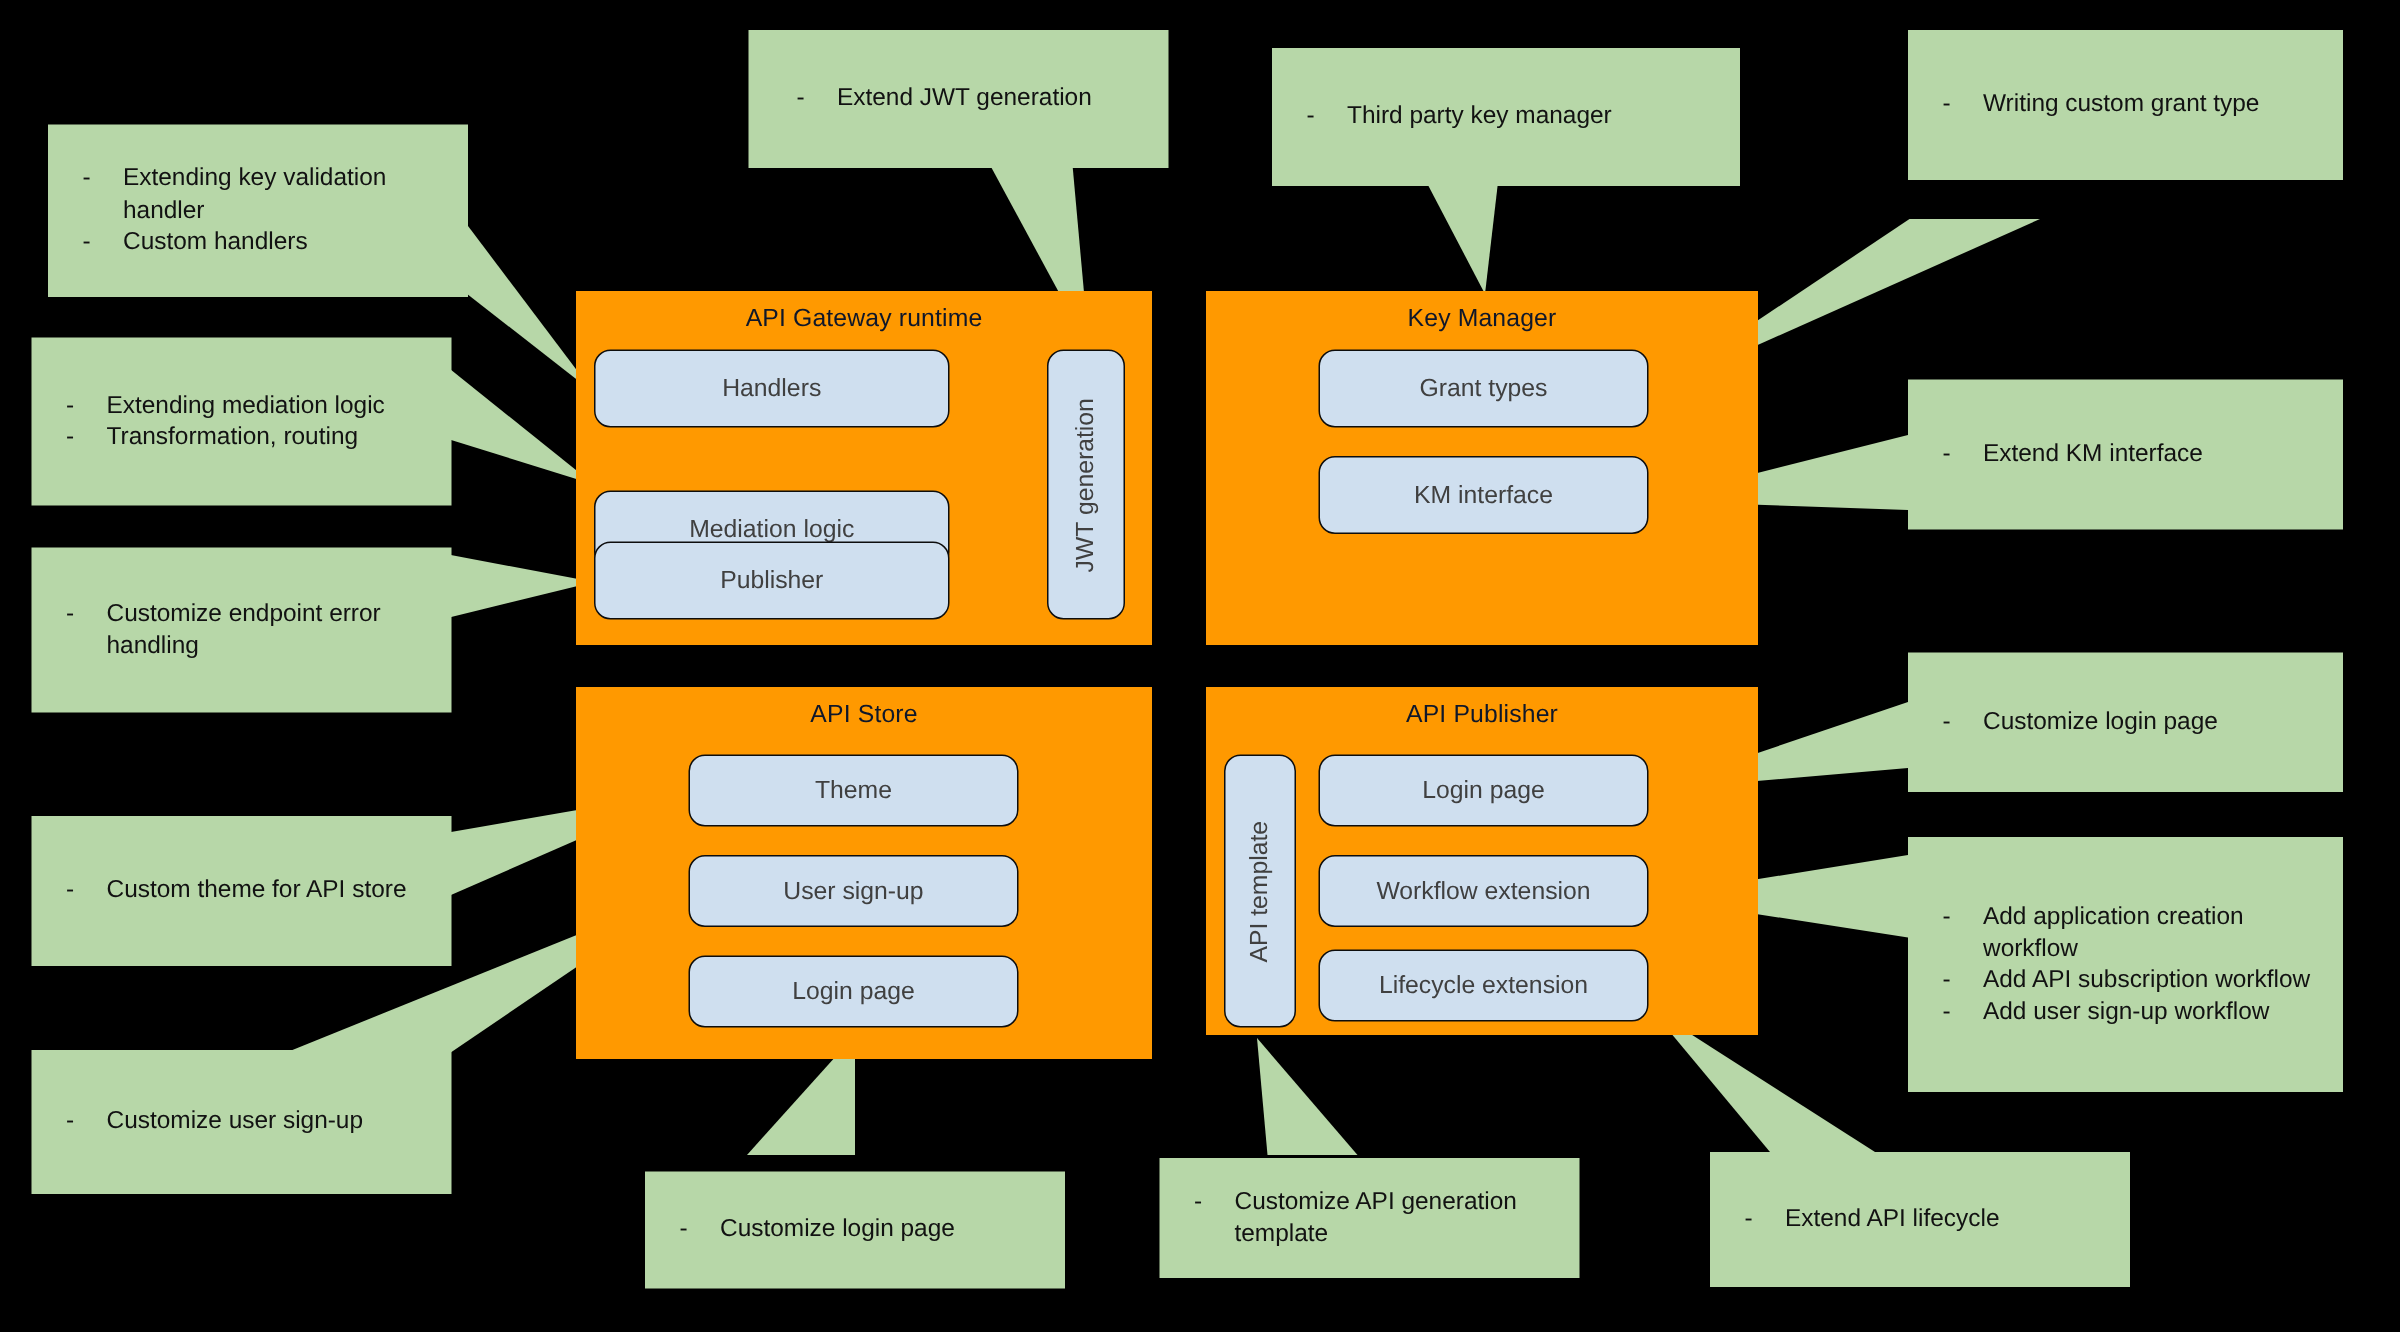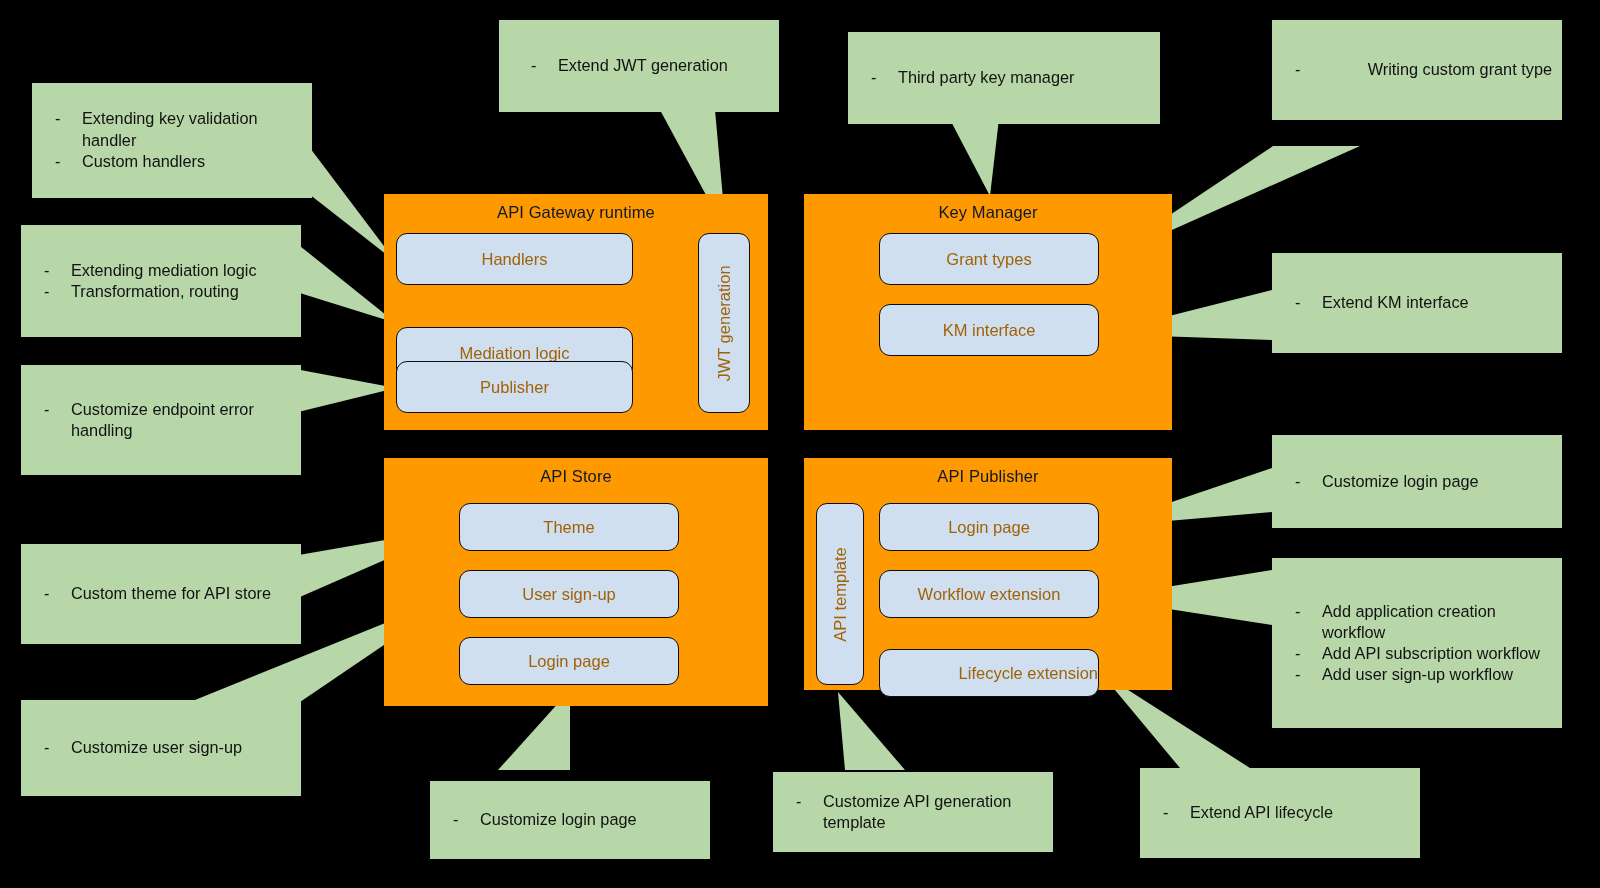--- a/index.html
+++ b/index.html
@@ -41,21 +41,21 @@
   .module {
     position: absolute;
     background: #cfdfef;
     border: 1.3px solid #0d0d0d;
     border-radius: 11px;
     box-sizing: border-box;
     display: flex;
     align-items: center;
     justify-content: center;
     font-size: 16.5px;
-    color: #a16207;
+    color: #404040;
   }
   .module.vertical > span {
     transform: rotate(-90deg);
     white-space: nowrap;
     display: block;
   }
   .callout {
     position: absolute;
     background: #b7d7a8;
     box-sizing: border-box;
@@ -165,21 +165,21 @@
     <div class="panel-title">API Publisher</div>
     <div class="module vertical" style="left:12px; top:45px; width:48px; height:182px;">
       <span>API template</span>
     </div>
     <div class="module" style="left:75px; top:45px; width:220px; height:48px;">
       <span>Login page</span>
     </div>
     <div class="module" style="left:75px; top:112px; width:220px; height:48px;">
       <span>Workflow extension</span>
     </div>
-    <div class="module" style="left:75px; top:191px; width:220px; height:48px;justify-content:flex-end;">
+    <div class="module" style="left:75px; top:175px; width:220px; height:48px;">
       <span>Lifecycle extension</span>
     </div>
   </div>
 
   <div class="callout" style="left:32px; top:41px; width:280px; height:115px;margin-top:42px;">
     <ul>
       <li>Extending key validation handler</li>
       <li>Custom handlers</li>
     </ul>
   </div>
@@ -202,21 +202,21 @@
       <li>Extend JWT generation</li>
     </ul>
   </div>
 
   <div class="callout" style="left:848px; top:20px; width:312px; height:92px;margin-top:12px;">
     <ul>
       <li>Third party key manager</li>
     </ul>
   </div>
 
-  <div class="callout" style="left:1272px; top:20px; width:290px; height:100px;text-align:right;">
+  <div class="callout" style="left:1272px; top:20px; width:290px; height:100px;">
     <ul>
       <li>Writing custom grant type</li>
     </ul>
   </div>
 
   <div class="callout" style="left:1272px; top:253px; width:290px; height:100px;">
     <ul>
       <li>Extend KM interface</li>
     </ul>
   </div>

